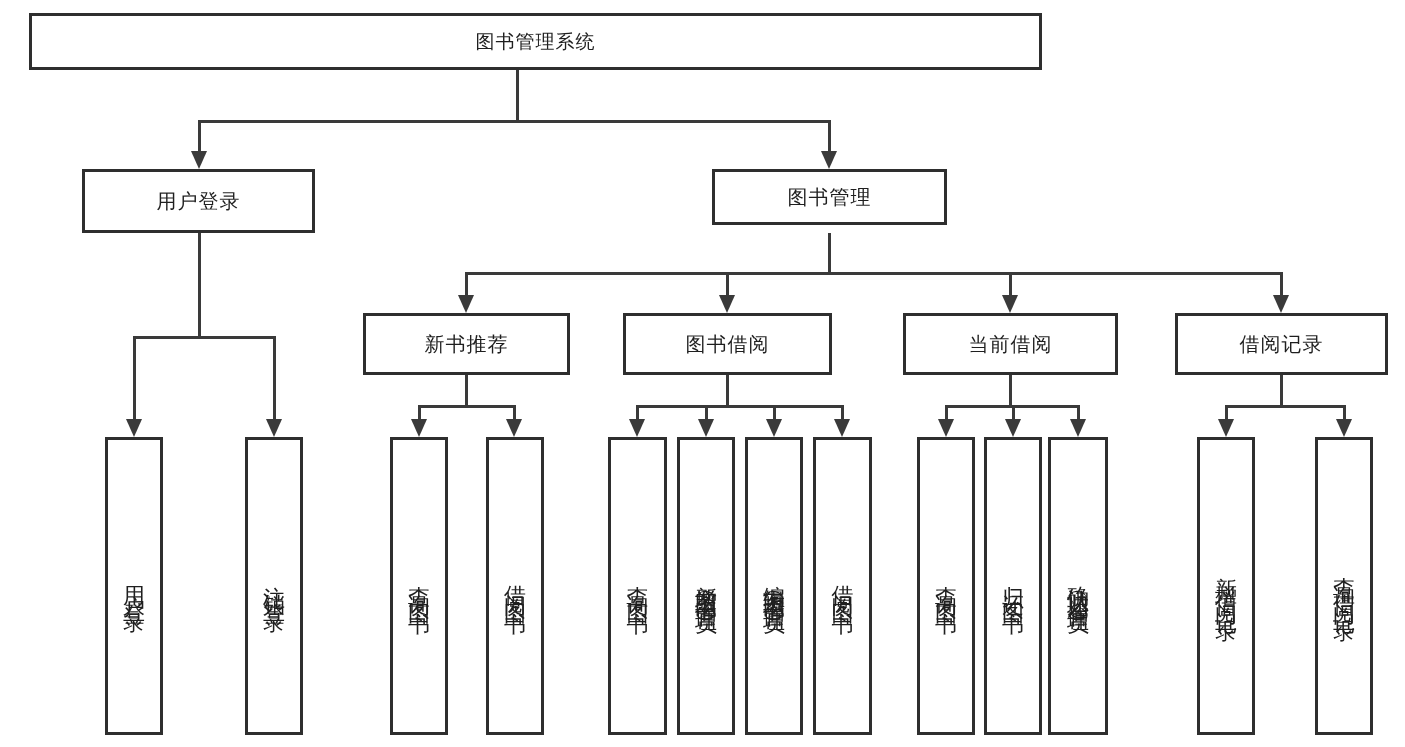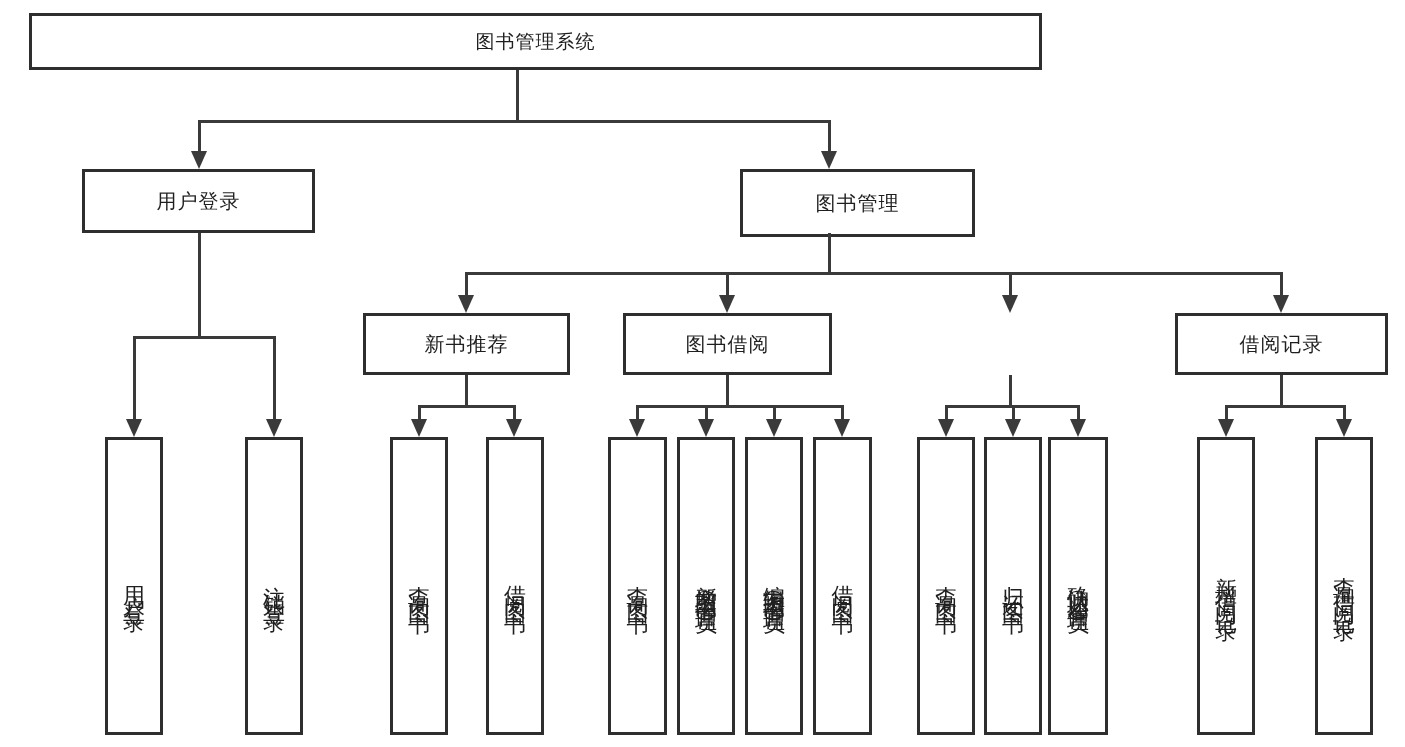--- a/index.html
+++ b/index.html
@@ -37,24 +37,25 @@
   }
 </style>
 </head>
 <body>
 
 <div id="canvas">
 
   <div class="box hnode root" style="left:12px;top:13px;width:1013px;height:57px;margin-left:17px;">图书管理系统</div>
 
   <div class="box hnode" style="left:82px;top:169px;width:233px;height:64px;">用户登录</div>
-  <div class="box hnode" style="left:740px;top:169px;width:235px;height:68px;">图书管理</div>
+  <div class="box hnode" style="left:712px;top:169px;width:235px;height:56px;">图书管理</div>
 
   <div class="box hnode" style="left:623px;top:313px;width:209px;height:62px;">图书借阅</div>
   <div class="box hnode" style="left:363px;top:313px;width:207px;height:62px;">新书推荐</div>
+  <div class="box hnode" style="left:903px;top:313px;width:215px;height:62px;">当前借阅</div>
   <div class="box hnode" style="left:1175px;top:313px;width:213px;height:62px;">借阅记录</div>
 
   <div class="box leaf" style="left:105px;">用户登录</div>
   <div class="box leaf" style="left:245px;">注销登录</div>
 
   <div class="box leaf" style="left:390px;">查询图书</div>
   <div class="box leaf" style="left:486px;">借阅图书</div>
 
   <div class="box leaf" style="left:608px;width:59px;">查询图书</div>
   <div class="box leaf tight" style="left:677px;">新增图书（管理员）</div>

